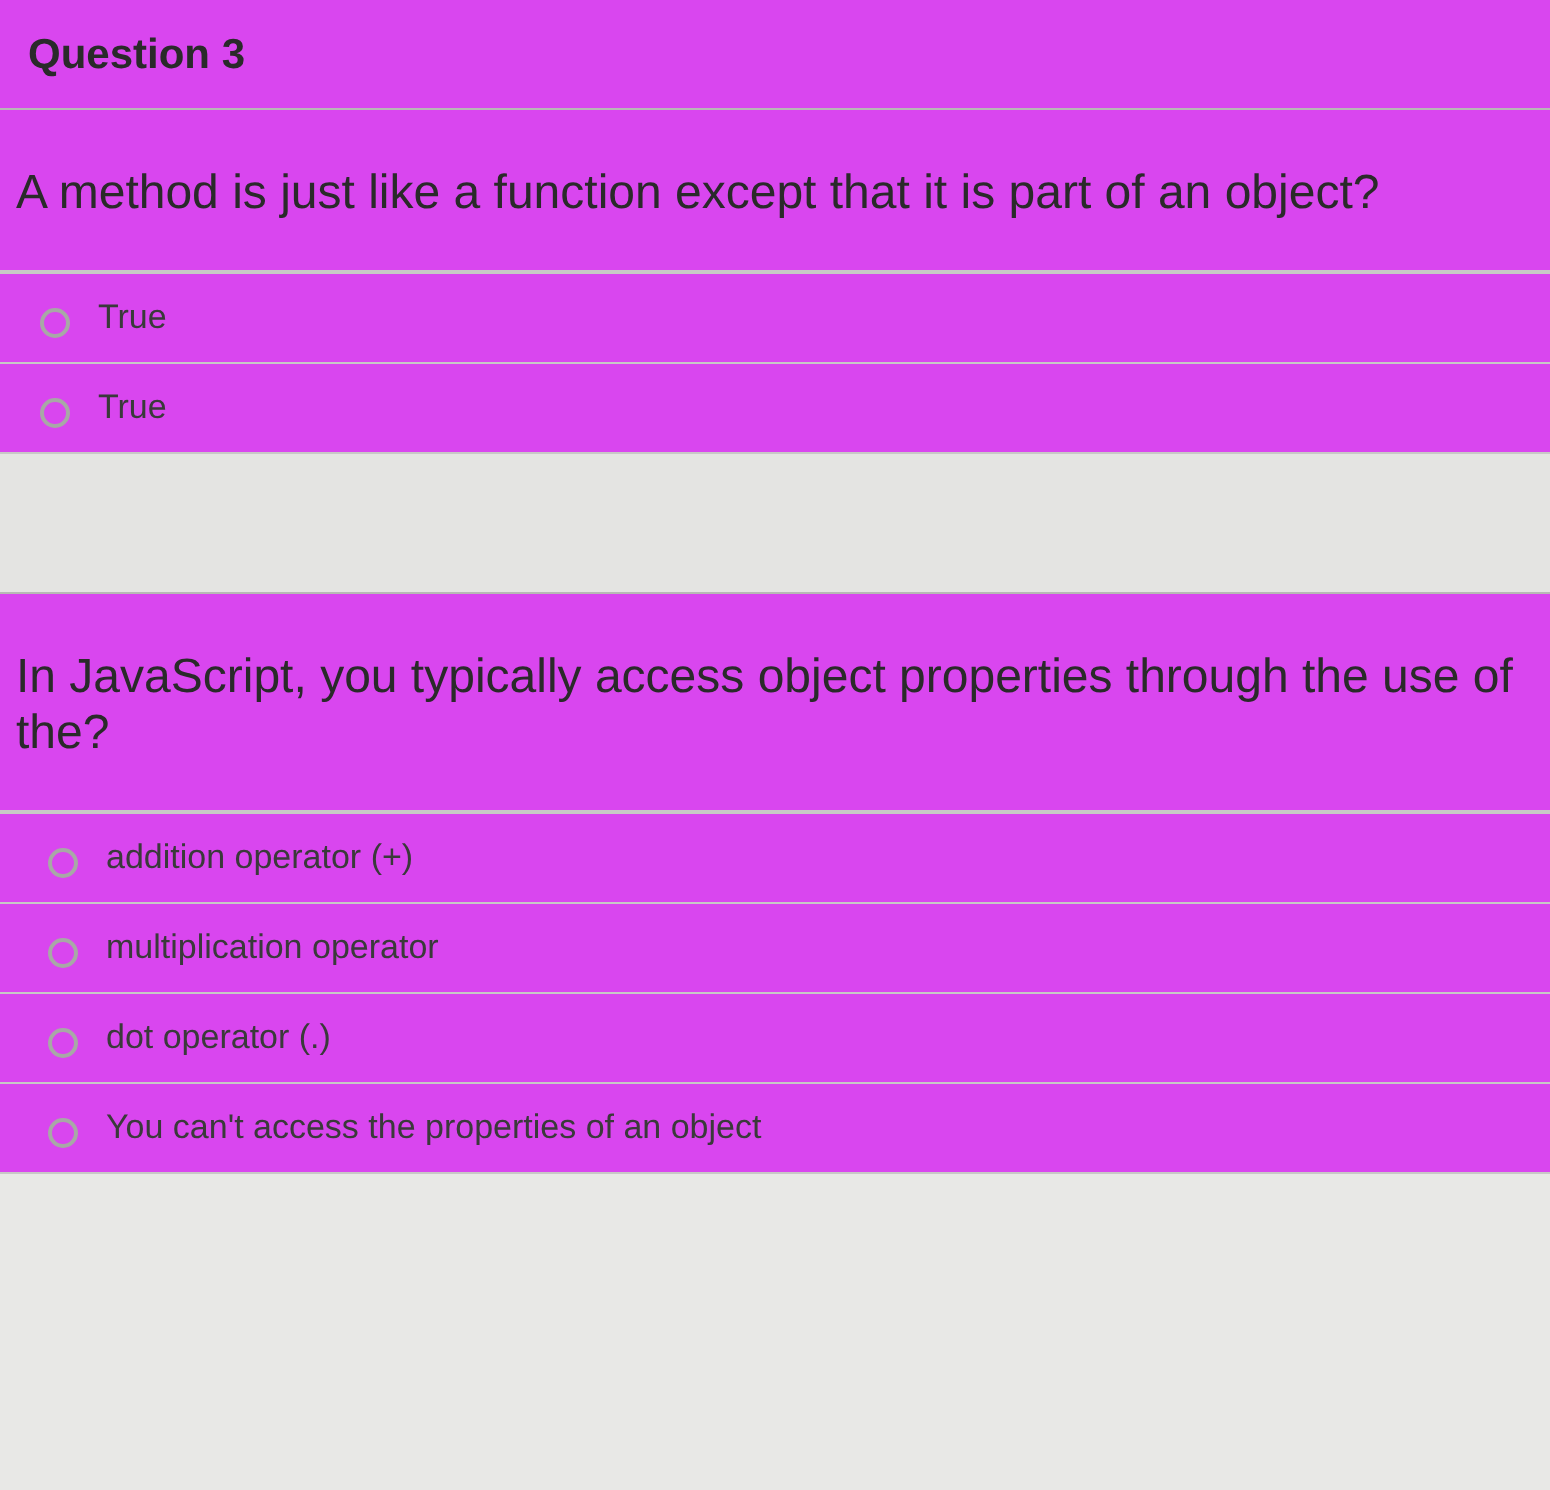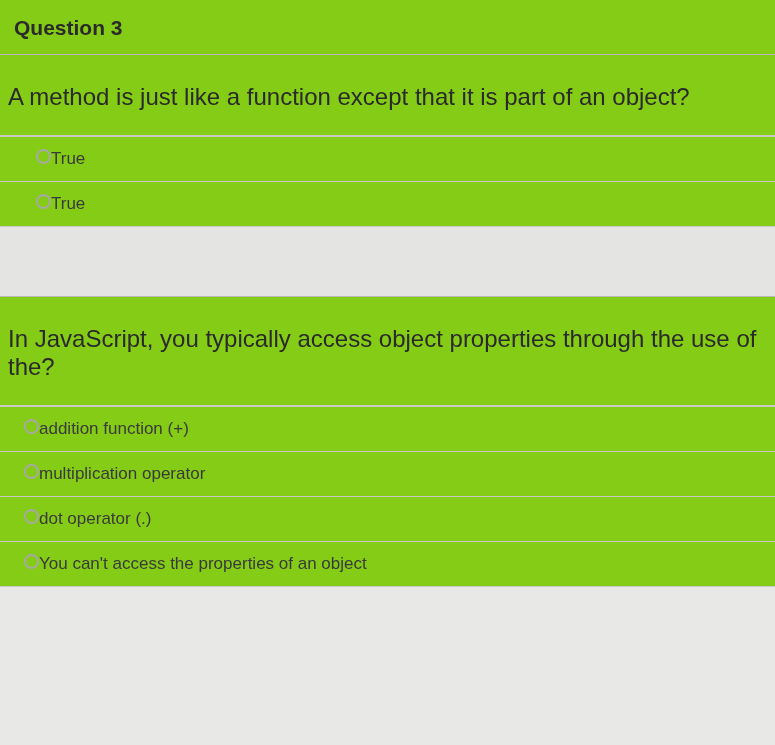--- a/index.html
+++ b/index.html
@@ -8,21 +8,21 @@
       box-sizing: border-box;
     }
     body {
       font-family: -apple-system, BlinkMacSystemFont, "Segoe UI", Helvetica, Arial, sans-serif;
       background: #e8e8e6;
       width: 775px;
       height: 745px;
       color: #2a2a2a;
     }
     .question-block {
-      background: #84cc16;
+      background: #d946ef;
     }
     .question-header {
       padding: 16px 14px 14px 14px;
       border-bottom: 1px solid #b8b8b6;
     }
     .question-title {
       font-size: 21px;
       font-weight: 700;
       color: #2a2a2a;
     }
@@ -30,23 +30,24 @@
       padding: 28px 14px 24px 8px;
       font-size: 24px;
       color: #2a2a2a;
       border-bottom: 1px solid #c8c8c6;
     }
     .options {
       padding: 0;
     }
     .option-row {
       display: flex;
-      align-items: flex-start;
-      padding: 12px 14px 12px 36px;
+      align-items: flex-end;
+      padding: 12px 14px 12px 20px;
       border-bottom: 1px solid #c8c8c6;
+      gap: 14px;
     }
     .option-row:first-child {
       border-top: 1px solid #c8c8c6;
     }
     .radio {
       width: 15px;
       height: 15px;
       border: 2px solid #a8a8a6;
       border-radius: 50%;
       flex-shrink: 0;
@@ -85,21 +86,21 @@
   </div>
 </div>
 
 <div class="spacer"></div>
 
 <div class="question-block">
   <div class="question-prompt">In JavaScript, you typically access object properties through the use of the?</div>
   <div class="options q4-options">
     <div class="option-row">
       <span class="radio"></span>
-      <span class="option-label">addition function (+)</span>
+      <span class="option-label">addition operator (+)</span>
     </div>
     <div class="option-row">
       <span class="radio"></span>
       <span class="option-label">multiplication operator</span>
     </div>
     <div class="option-row">
       <span class="radio"></span>
       <span class="option-label">dot operator (.)</span>
     </div>
     <div class="option-row">

